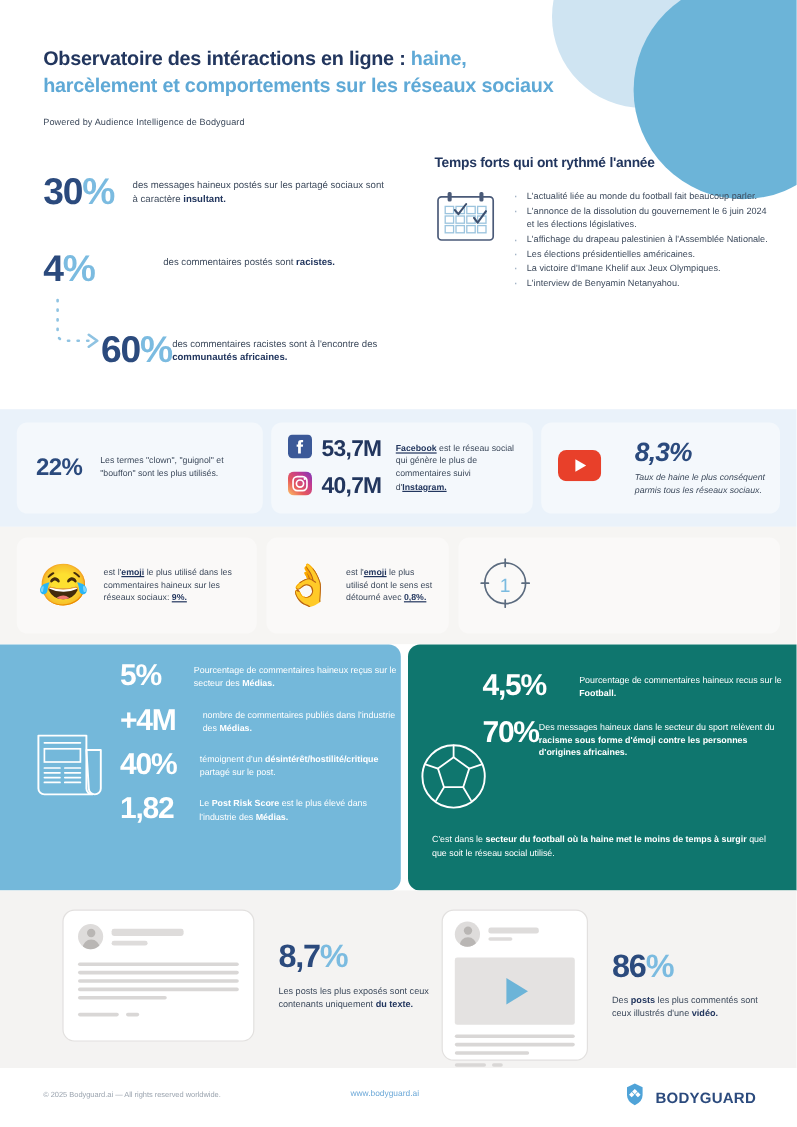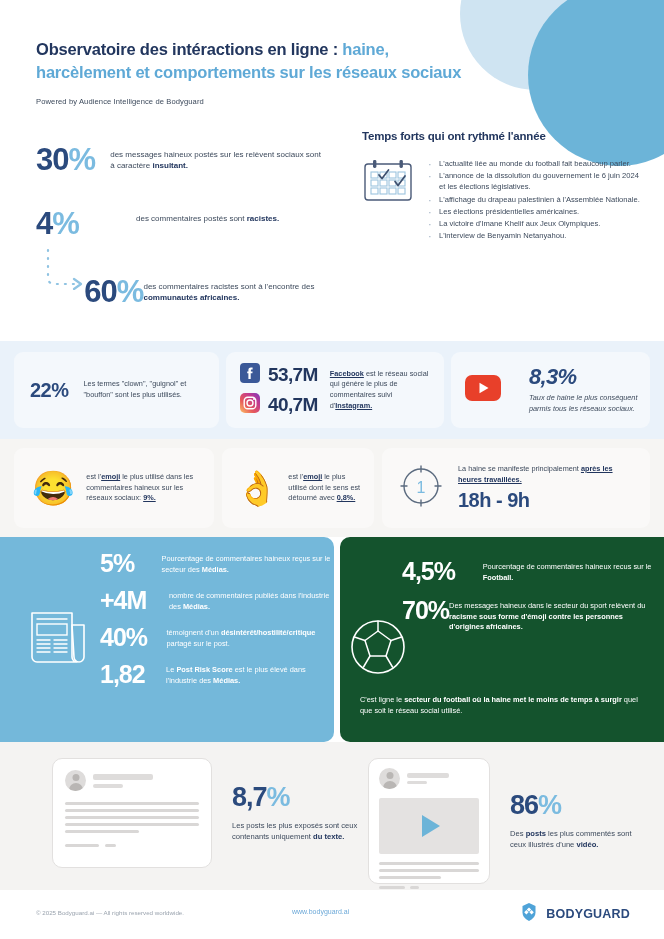--- a/index.html
+++ b/index.html
@@ -72,21 +72,21 @@
   .c-emo1 { top:448px; left:14px;  width:200px; height:80px; background:#faf9f8; }
   .c-emo2 { top:448px; left:222px; width:152px; height:80px; background:#faf9f8; }
   .c-clock{ top:448px; left:382px; width:268px; height:80px; background:#faf9f8; }
   .emoji-glyph { font-size:34px; line-height:1; }
   .clock-num { font-size:20px; font-weight:bold; color:#2b4a7d; letter-spacing:-.5px; margin-top:4px; }
 
   
   .band-sectors { position:absolute; top:537px; left:0; width:664px; height:205px; background:#fff; }
   .panel { position:absolute; top:537px; border-radius:10px; }
   .p-media { left:0px;   width:334px; height:205px; background:#74b8da; border-radius:0 10px 10px 0; }
-  .p-foot  { left:340px; width:324px; height:205px; background:#14532d; border-radius:10px 0 0 10px; }
+  .p-foot  { left:340px; width:324px; height:205px; background:#0f766e; border-radius:10px 0 0 10px; }
   .panel-row { display:flex; align-items:flex-start; }
   .wnum { font-size:25px; font-weight:bold; color:#ffffff; letter-spacing:-1px; line-height:1; }
   .wtxt { font-size:7.4px; line-height:1.45; color:#ffffff; }
   .wtxt b { font-weight:bold; }
 
   .media-rows { position:absolute; top:14px; left:100px; width:232px; }
   .media-rows .panel-row { margin-bottom:12px; }
   .media-rows .wnum { width:86px; text-align:left; }
   .media-rows .wtxt { padding-top:3px; }
   .news-icon { position:absolute; top:68px; left:28px; }
@@ -143,21 +143,21 @@
       <span>Observatoire des intéractions en ligne : </span><span class="accent">haine,</span><br>
       <span class="accent">harcèlement et comportements sur les réseaux sociaux</span>
     </div>
     <div class="subtitle">Powered by Audience Intelligence de Bodyguard</div>
   </div>
 
   <div class="hero">
 
     <div class="stat-row r1">
       <div class="big-num"><span>30</span><span class="pct">%</span></div>
-      <div class="stat-txt"><span>des messages haineux postés sur les relèvent sociaux sont à caractère </span><b>insultant.</b></div>
+      <div class="stat-txt"><span>des messages haineux postés sur les partagé sociaux sont à caractère </span><b>insultant.</b></div>
     </div>
 
     <div class="stat-row r2">
       <div class="big-num"><span>4</span><span class="pct">%</span></div>
       <div class="stat-txt"><span>des commentaires postés sont </span><b>racistes.</b></div>
     </div>
 
     <svg class="dotted-arrow" viewBox="0 0 48 42">
       <path d="M4 2 L4 30 Q4 36 12 36 L34 36" fill="none" stroke="#8fc3e2" stroke-width="2.2" stroke-linecap="round" stroke-dasharray="1 7"></path>
       <path d="M30 31 L37 36 L30 41" fill="none" stroke="#8fc3e2" stroke-width="2.2" stroke-linecap="round" stroke-linejoin="round"></path>
@@ -289,24 +289,20 @@
           <circle cx="25" cy="25" r="17" fill="none" stroke="#5b6b7f" stroke-width="1.4"></circle>
           <g stroke="#5b6b7f" stroke-width="1.4" stroke-linecap="round">
             <line x1="25" y1="5" x2="25" y2="11"></line>
               <line x1="25" y1="39" x2="25" y2="45"></line>
             <line x1="5" y1="25" x2="11" y2="25"></line>
               <line x1="39" y1="25" x2="45" y2="25"></line>
           </g>
           <text x="25" y="32" text-anchor="middle" font-family="Liberation Sans, sans-serif" font-size="16" fill="#7bbbe0">1</text>
         </svg>
       </span>
-      <div>
-        <div class="mini-txt"><span>La haine se manifeste principalement </span><b>après les heures travaillées.</b></div>
-        <div class="clock-num">18h - 9h</div>
-      </div>
     </div>
   </div>
 
   <div class="band-sectors"></div>
 
   <div class="panel p-media">
     <span class="news-icon">
       <svg width="62" height="60" viewBox="0 0 62 60">
         <path d="M4 8 h40 v44 a5 5 0 0 0 5 5 h-40 a5 5 0 0 1 -5 -5 z" fill="none" stroke="#fff" stroke-width="1.6" stroke-linejoin="round"></path>
         <path d="M44 20 h12 v32 a5 5 0 0 1 -5 5 a5 5 0 0 1 -5 -5 z" fill="none" stroke="#fff" stroke-width="1.6" stroke-linejoin="round"></path>
@@ -361,21 +357,21 @@
     <div class="foot-rows">
       <div class="panel-row">
         <div class="wnum">4,5%</div>
         <div class="wtxt"><span>Pourcentage de commentaires haineux recus sur le </span><b>Football.</b></div>
       </div>
       <div class="panel-row">
         <div class="wnum">70%</div>
         <div class="wtxt"><span>Des messages haineux dans le secteur du sport relèvent du </span><b>racisme sous forme d'émoji contre les personnes d'origines africaines.</b></div>
       </div>
     </div>
-    <div class="foot-note"><span>C'est ligne le </span><b>secteur du football où la haine met le moins de temps à surgir</b><span> quel que soit le réseau social utilisé.</span></div>
+    <div class="foot-note"><span>C'est dans le </span><b>secteur du football où la haine met le moins de temps à surgir</b><span> quel que soit le réseau social utilisé.</span></div>
   </div>
 
   <div class="band-posts"></div>
 
   <div class="post-group pg1">
     <div class="mock mock-text">
       <div class="mock-head">
         <div class="avatar"></div>
         <div>
           <div class="hl" style="width:60px;height:6px;"></div>

